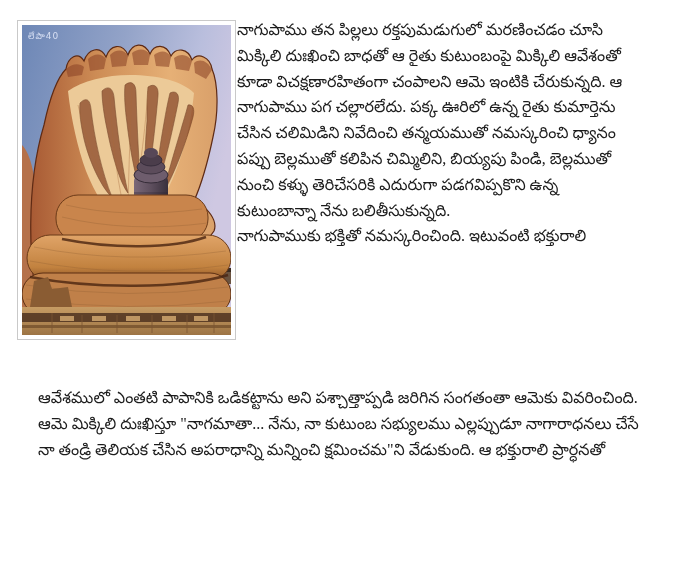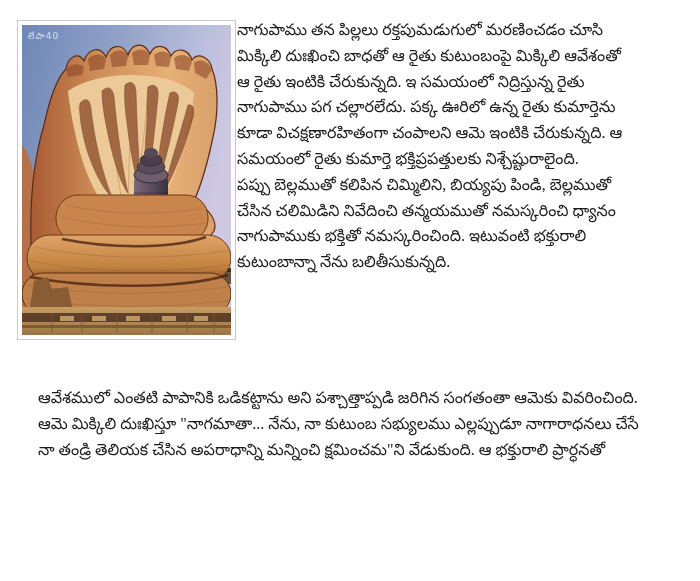--- a/index.html
+++ b/index.html
@@ -152,28 +152,27 @@
           <rect x="172" y="291" width="14" height="5"></rect>
         </g>
       </g>
     </svg>
     <span class="watermark">లేపా40</span>
   </figure>
 
   <div class="para para1">
     <div class="tl">నాగుపాము తన పిల్లలు రక్తపుమడుగులో మరణించడం చూసి</div>
     <div class="tl">మిక్కిలి దుఃఖించి బాధతో ఆ రైతు కుటుంబంపై మిక్కిలి ఆవేశంతో</div>
-    <div class="tl">ఆ రైతు ఇంటికి చేరుకున్నది. ఇ సమయంలో నిద్రిస్తున్న రైతు</div>
+    <div class="tl">కూడా విచక్షణారహితంగా చంపాలని ఆమె ఇంటికి చేరుకున్నది. ఆ</div>
     <div class="tl">నాగుపాము పగ చల్లారలేదు. పక్క ఊరిలో ఉన్న రైతు కుమార్తెను</div>
-    <div class="tl">కూడా విచక్షణారహితంగా చంపాలని ఆమె ఇంటికి చేరుకున్నది. ఆ</div>
-    <div class="tl">సమయంలో రైతు కుమార్తె భక్తిప్రపత్తులకు నిశ్చేష్టురాలైంది.</div>
+    <div class="tl">చేసిన చలిమిడిని నివేదించి తన్మయముతో నమస్కరించి ధ్యానం</div>
     <div class="tl">పప్పు బెల్లముతో కలిపిన చిమ్మిలిని, బియ్యపు పిండి, బెల్లముతో</div>
-    <div class="tl">చేసిన చలిమిడిని నివేదించి తన్మయముతో నమస్కరించి ధ్యానం</div>
+    <div class="tl">నుంచి కళ్ళు తెరిచేసరికి ఎదురుగా పడగవిప్పకొని ఉన్న</div>
+    <div class="tl">కుటుంబాన్నా నేను బలితీసుకున్నది.</div>
     <div class="tl">నాగుపాముకు భక్తితో నమస్కరించింది. ఇటువంటి భక్తురాలి</div>
-    <div class="tl">కుటుంబాన్నా నేను బలితీసుకున్నది.</div>
   </div>
 
   <div class="para para2">
     <div class="tl">ఆవేశములో ఎంతటి పాపానికి ఒడికట్టాను అని పశ్చాత్తాప్పడి జరిగిన సంగతంతా ఆమెకు వివరించింది.</div>
     <div class="tl">ఆమె మిక్కిలి దుఃఖిస్తూ "నాగమాతా... నేను, నా కుటుంబ సభ్యులము ఎల్లప్పుడూ నాగారాధనలు చేసే</div>
     <div class="tl">నా తండ్రి తెలియక చేసిన అపరాధాన్ని మన్నించి క్షమించమ"ని వేడుకుంది. ఆ భక్తురాలి ప్రార్ధనతో</div>
   </div>
 
 </div>
 

